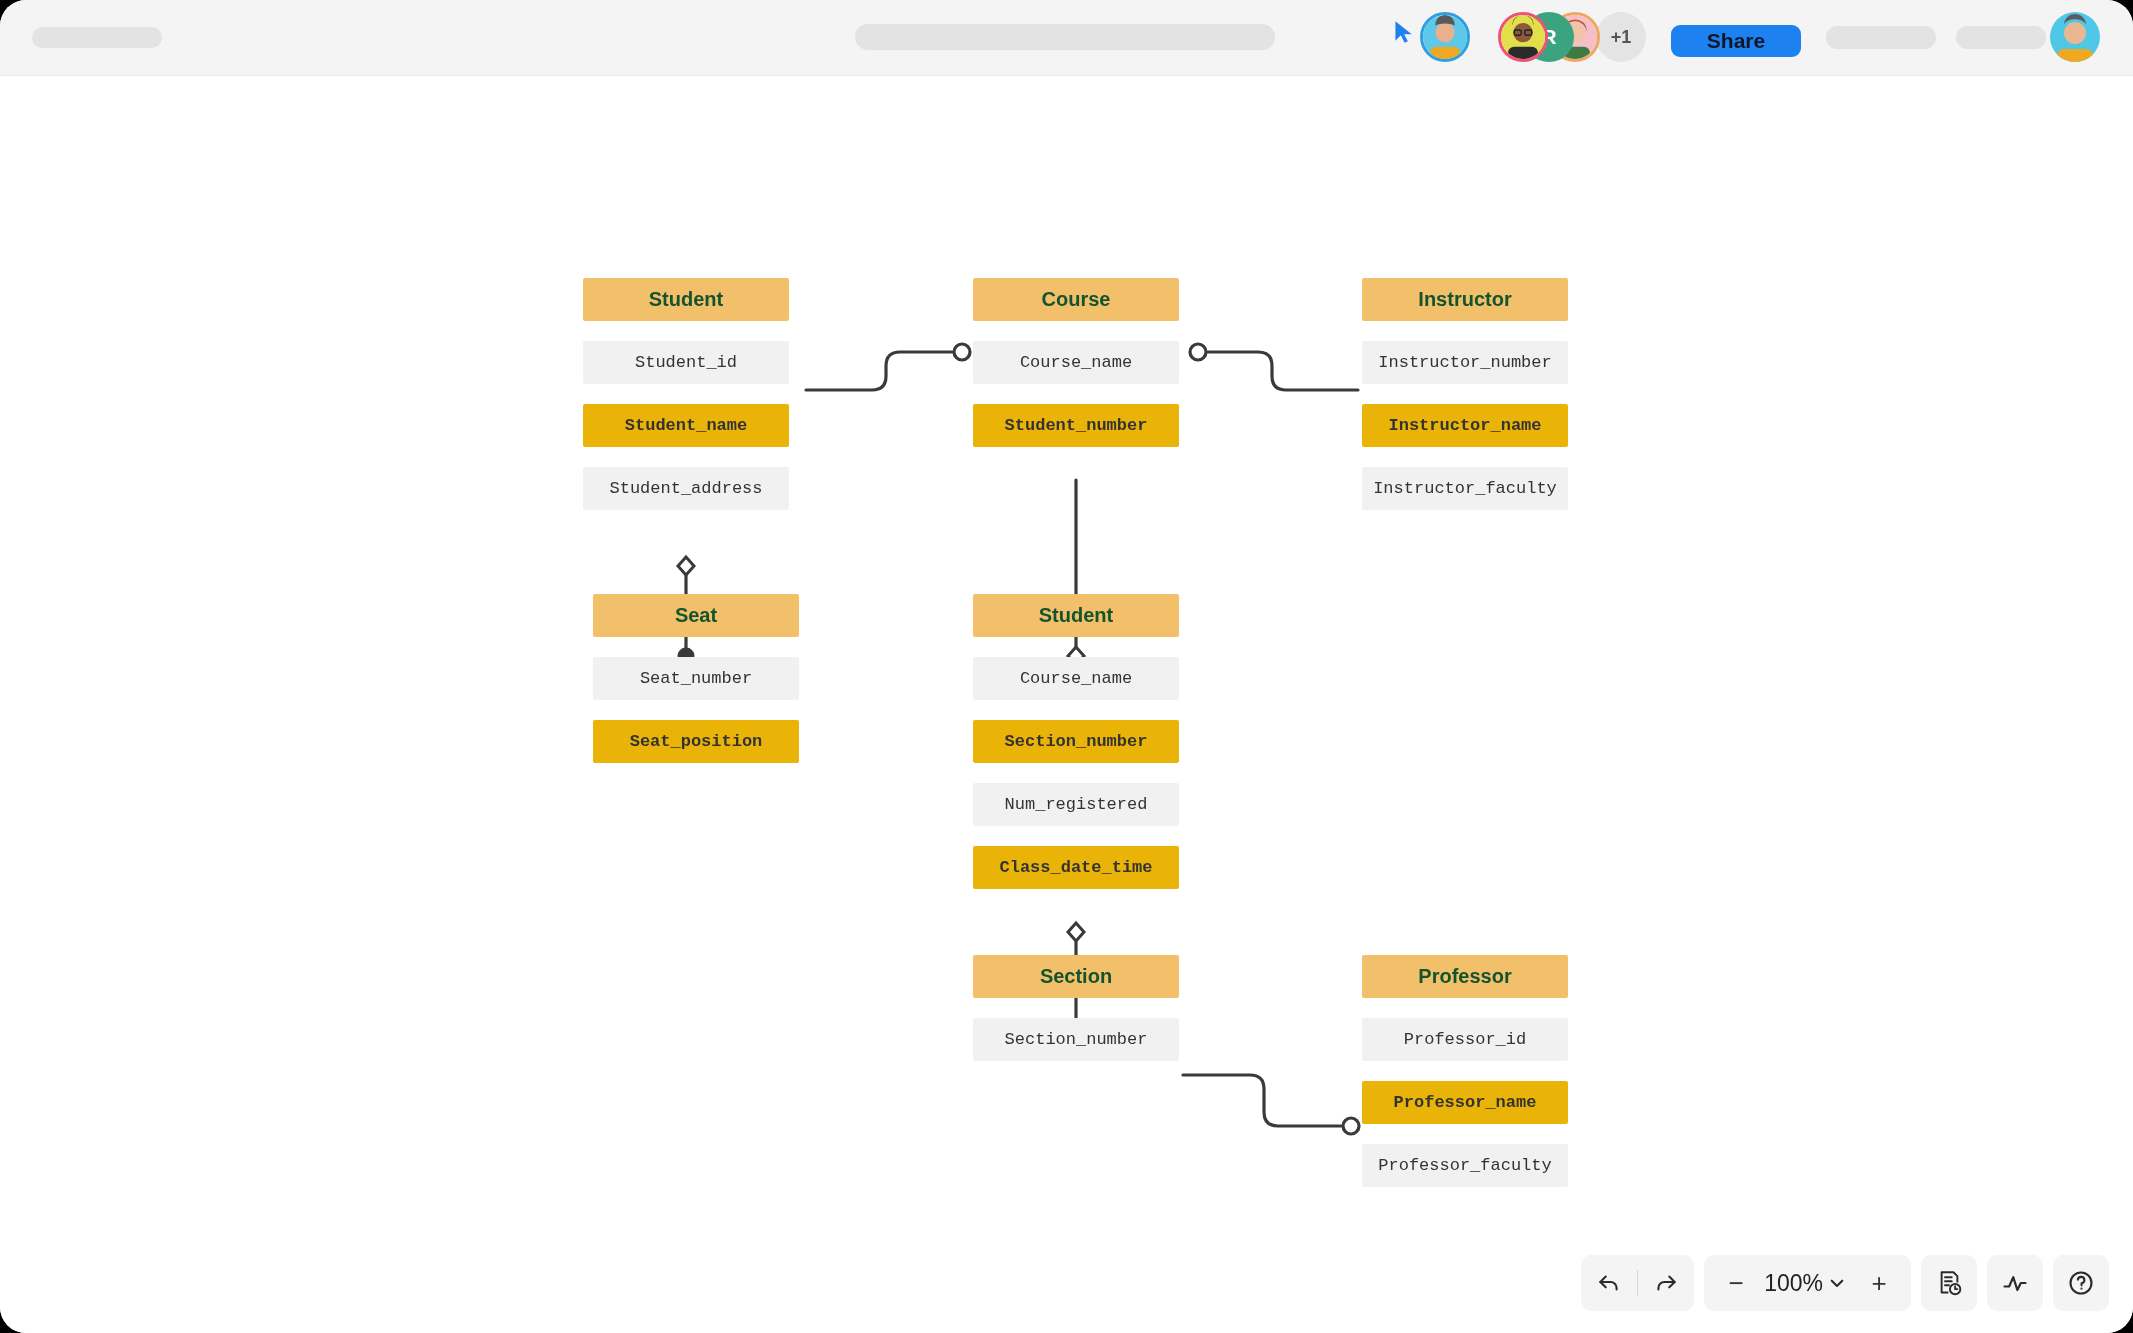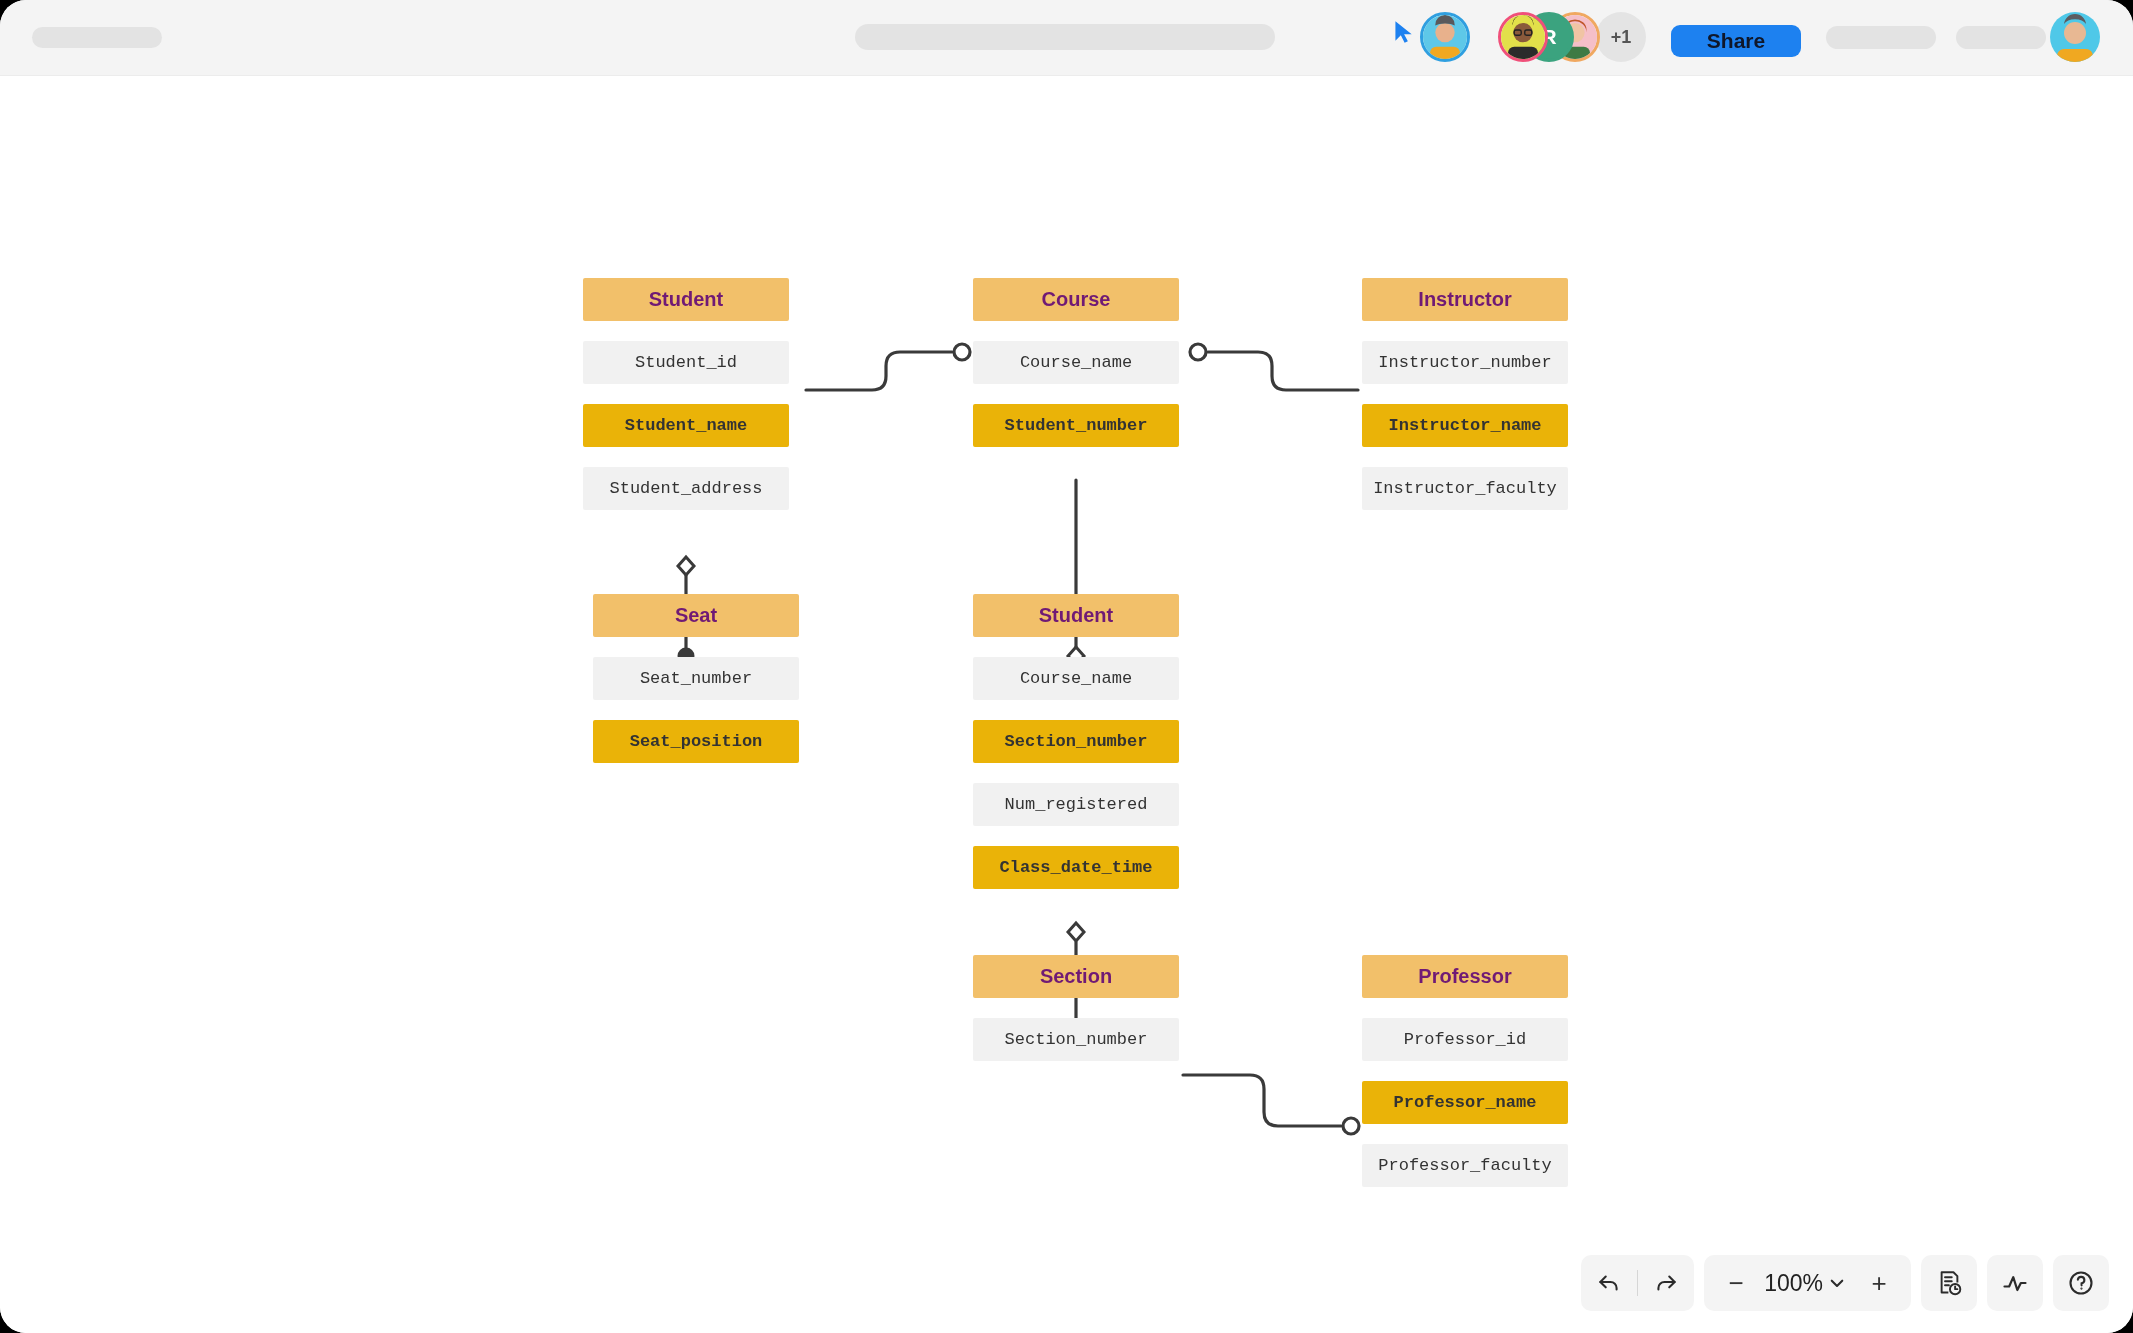--- a/index.html
+++ b/index.html
@@ -94,21 +94,21 @@
   .zoom-sign{font-size:26px;color:#333;}
 
   
   #canvas{position:absolute;left:0;top:76px;right:0;bottom:0;background:#fff;}
   svg#wires{position:absolute;left:0;top:0;width:2133px;height:1260px;pointer-events:none;}
 
   .entity{position:absolute;width:206px;}
   .ent-head{
     height:43px;background:#f2c06a;border-radius:2px;
     display:flex;align-items:center;justify-content:center;
-    font-size:20px;font-weight:700;color:#701a75;
+    font-size:20px;font-weight:700;color:#14532d;
   }
   .ent-row{
     height:43px;margin-top:20px;border-radius:2px;
     display:flex;align-items:center;justify-content:center;
     font-family:"Liberation Mono",monospace;
     font-size:17px;color:#333;
   }
   .r-even{background:#f1f1f1;}
   .r-odd{background:#eab308;font-weight:bold;}
 </style>

